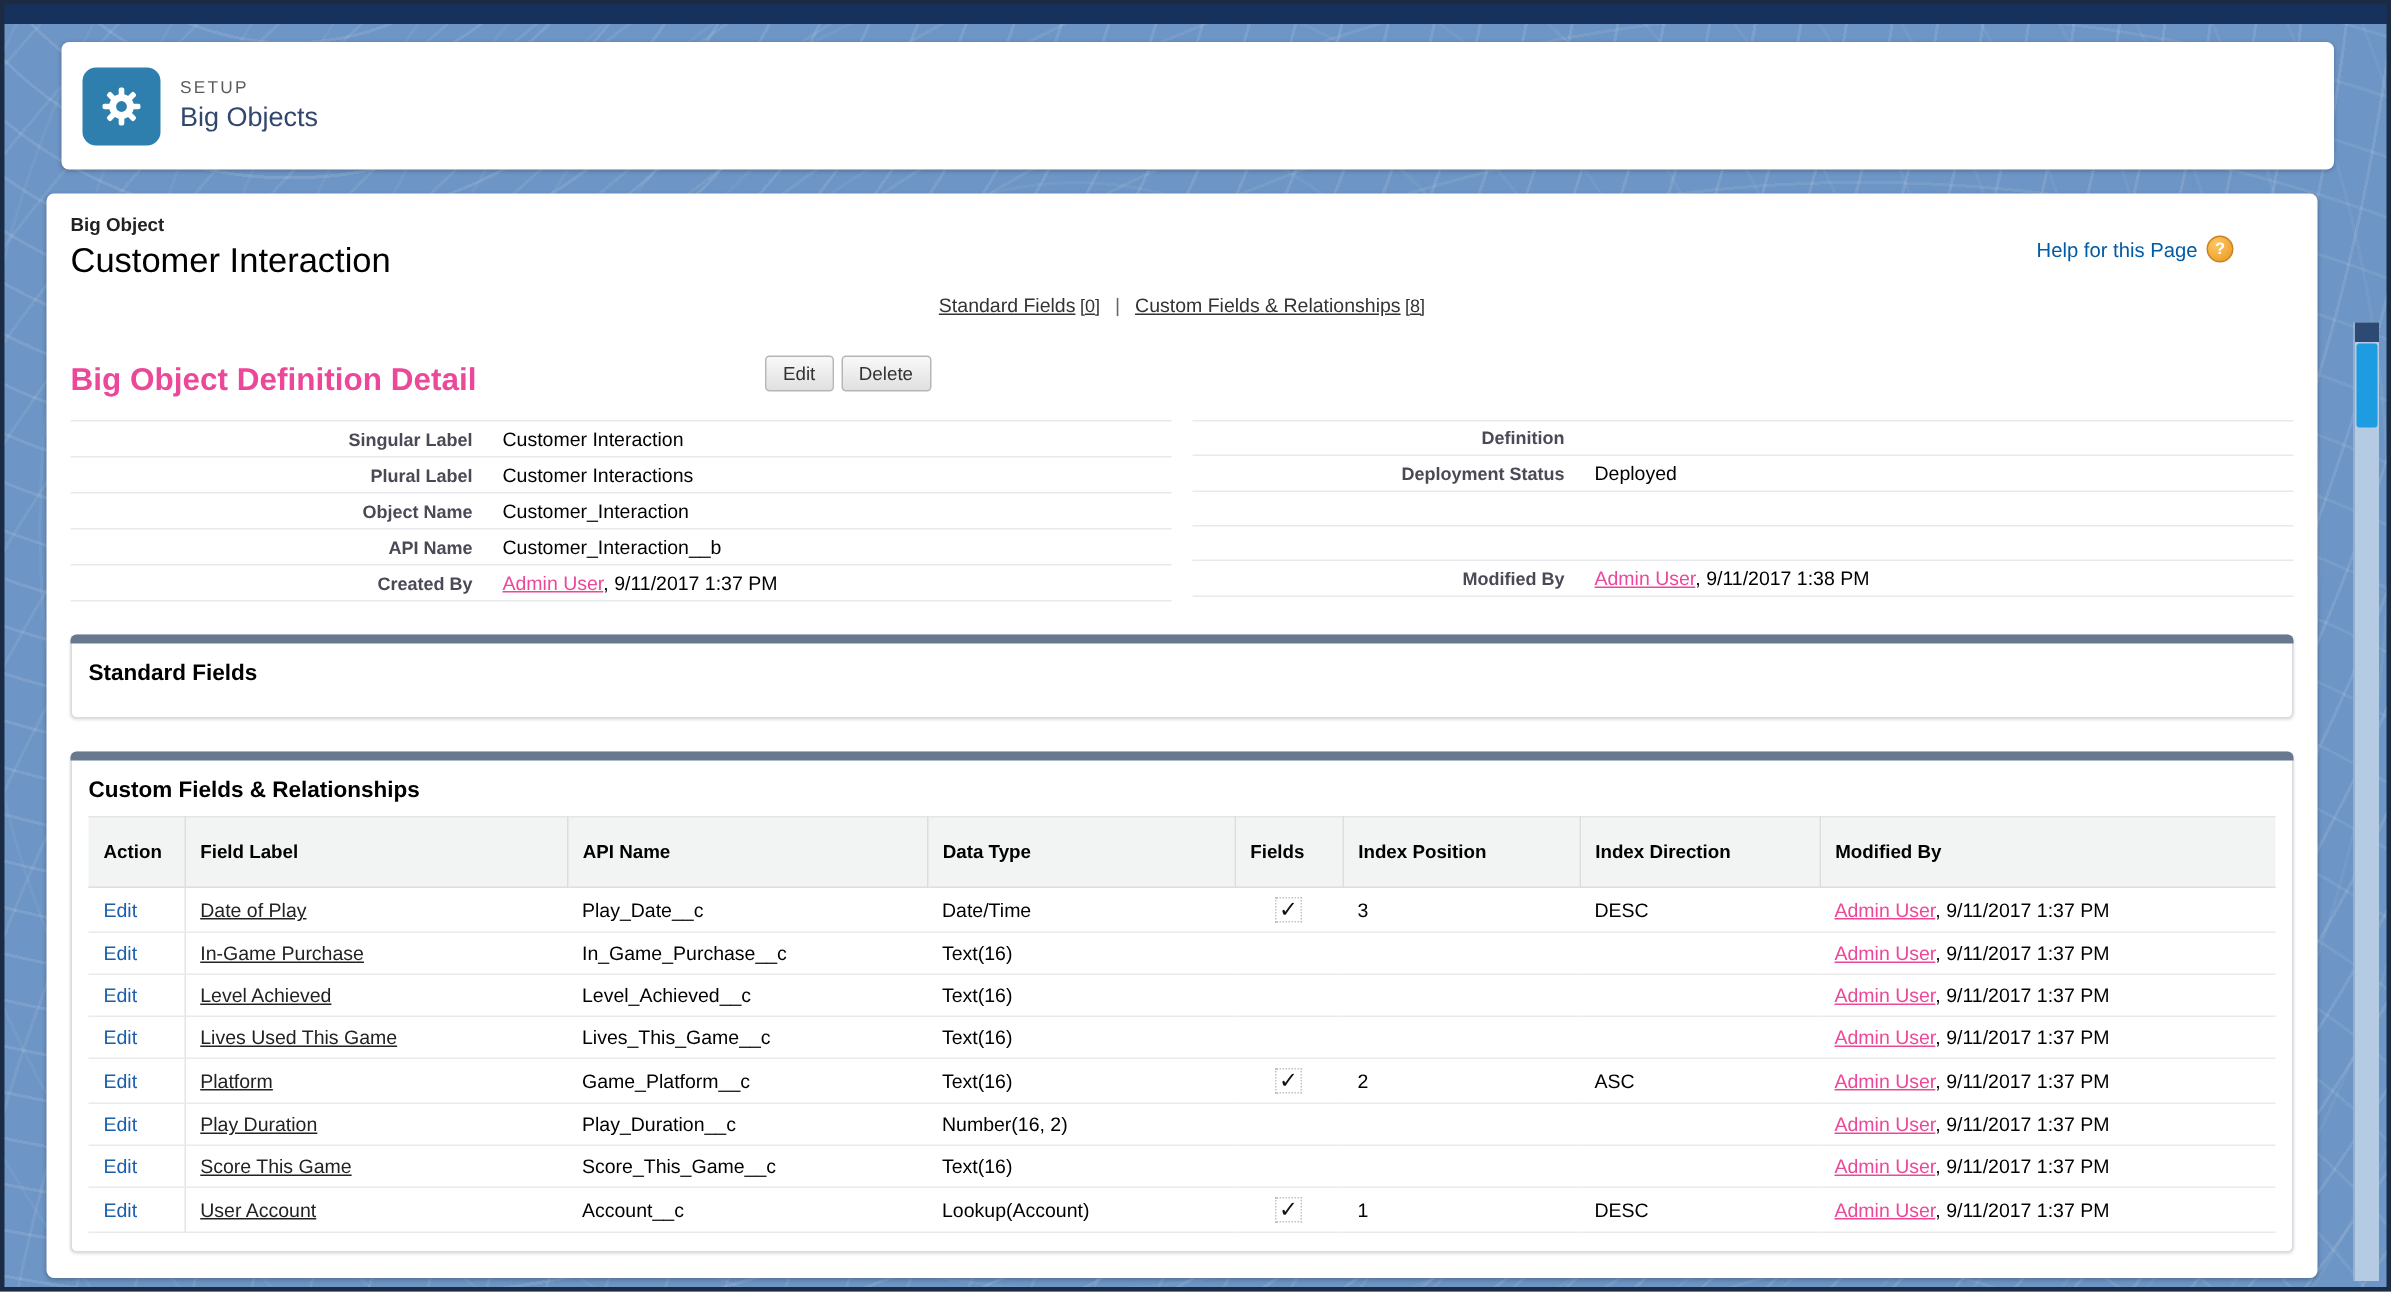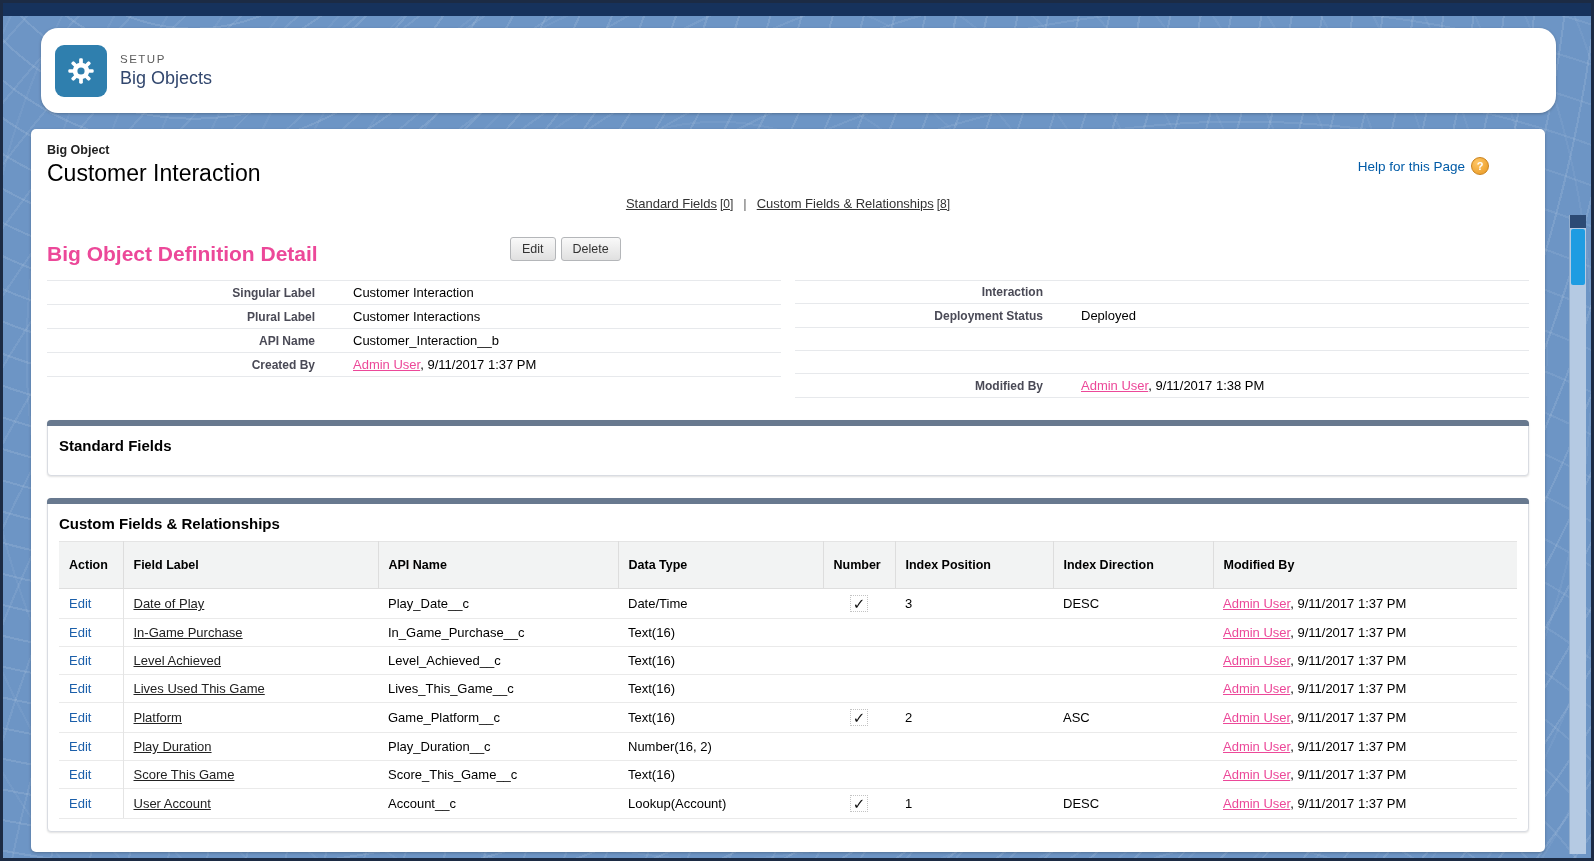--- a/index.html
+++ b/index.html
@@ -13,21 +13,21 @@
     background-color:#6d95c5;
     background-image:
       repeating-radial-gradient(circle at 12% -20%, rgba(255,255,255,.10) 0 2px, transparent 2px 30px),
       repeating-radial-gradient(circle at 78% 130%, rgba(255,255,255,.08) 0 2px, transparent 2px 38px),
       repeating-radial-gradient(circle at 45% 40%, rgba(255,255,255,.05) 0 2px, transparent 2px 46px);
     padding:0 17px;
   }
 
   
   .header-card{
-    margin:12px 18px 0 21px; height:85px; background:#fff; border-radius:17px;
+    margin:12px 18px 0 21px; height:85px; background:#fff; border-radius:5px;
     box-shadow:0 1px 3px rgba(0,0,0,.25); display:flex; align-items:center; padding:0 14px;
   }
   .gear-tile{ width:52px; height:52px; border-radius:9px; background:#2f7fae; display:flex; align-items:center; justify-content:center; flex:0 0 auto; }
   .header-titles{ margin-left:13px; }
   .eyebrow{ font-size:11.5px; letter-spacing:1.5px; color:#5c5c5c; margin-bottom:4px; }
   .app-title{ font-size:18px; font-weight:400; color:#32476e; line-height:1.1; }
 
   
   .content-card{
     margin:16px 29px 0 11px; height:723px; background:#fff; border-radius:5px;
@@ -51,21 +51,21 @@
 
   
   .detail-section{ margin-top:26px; position:relative; }
   .detail-heading{ font-size:21px; font-weight:700; color:#ec4899; padding-top:5px; }
   .detail-btns{ position:absolute; left:463px; top:0; display:flex; gap:5px; }
   .btn{
     font-family:inherit; font-size:12.5px; color:#333; padding:4px 11px;
     background:linear-gradient(#f9f9f9,#e0e0e0); border:1px solid #b4b6b9; border-radius:3px; cursor:pointer;
   }
   .detail-grid{ display:grid; grid-template-columns:1fr 1fr; column-gap:14px; margin-top:14px; }
-  .detail-row{ display:flex; border-top:1px solid #e7e9ec; padding:4px 0; min-height:23px; align-items:baseline;gap:18px; }
+  .detail-row{ display:flex; border-top:1px solid #e7e9ec; padding:4px 0; min-height:23px; align-items:baseline; }
   .detail-col:first-child .detail-row:last-child, .detail-col:last-child .detail-row:last-child{ border-bottom:1px solid #e7e9ec; }
   .detail-label{ width:268px; flex:0 0 auto; text-align:right; font-size:12px; font-weight:700; color:#4a4a56; }
   .detail-col.right .detail-label{ width:248px; }
   .detail-value{ margin-left:20px; font-size:13px; color:#000; }
   .dark-link{ color:#ec4899; text-decoration:underline; cursor:pointer; }
 
   
   .panel{ margin-top:22px; background:#fff; border:1px solid #d9dce2; border-radius:4px; box-shadow:0 1px 2px rgba(0,0,0,.12); }
   .panel-bar{ height:6px; background:#68798f; border-radius:4px 4px 0 0; margin:-1px -1px 0 -1px; }
   .panel-inner{ padding:8px 11px 12px 11px; }
@@ -146,31 +146,35 @@
           <div class="detail-col left" id="detail-left">
               <div class="detail-row">
                 <div class="detail-label">Singular Label</div>
                 <div class="detail-value">Customer Interaction</div>
               </div>
               <div class="detail-row">
                 <div class="detail-label">Plural Label</div>
                 <div class="detail-value">Customer Interactions</div>
               </div>
               <div class="detail-row">
+                <div class="detail-label">Object Name</div>
+                <div class="detail-value">Customer_Interaction</div>
+              </div>
+              <div class="detail-row">
                 <div class="detail-label">API Name</div>
                 <div class="detail-value">Customer_Interaction__b</div>
               </div>
               <div class="detail-row">
                 <div class="detail-label">Created By</div>
                 <div class="detail-value"><a class="dark-link">Admin User</a><span>, 9/11/2017 1:37 PM</span></div>
               </div>
             </div>
           <div class="detail-col right" id="detail-right">
               <div class="detail-row">
-                <div class="detail-label">Interaction</div>
+                <div class="detail-label">Definition</div>
                 <div class="detail-value"></div>
               </div>
               <div class="detail-row">
                 <div class="detail-label">Deployment Status</div>
                 <div class="detail-value">Deployed</div>
               </div>
               <div class="detail-row">
                 <div class="detail-label"></div>
                 <div class="detail-value"></div>
               </div>
@@ -207,21 +211,21 @@
                 <col style="width:158px">
                 <col style="width:160px">
                 <col>
             </colgroup>
             <thead>
                 <tr id="cf-head-row">
                   <th>Action</th>
                   <th>Field Label</th>
                   <th>API Name</th>
                   <th>Data Type</th>
-                  <th>Number</th>
+                  <th>Fields</th>
                   <th>Index Position</th>
                   <th>Index Direction</th>
                   <th>Modified By</th>
                 </tr>
               </thead>
             <tbody id="cf-body">
                 <tr>
                   <td class="action"><a>Edit</a></td>
                   <td><a class="field-link">Date of Play</a></td>
                   <td>Play_Date__c</td>

